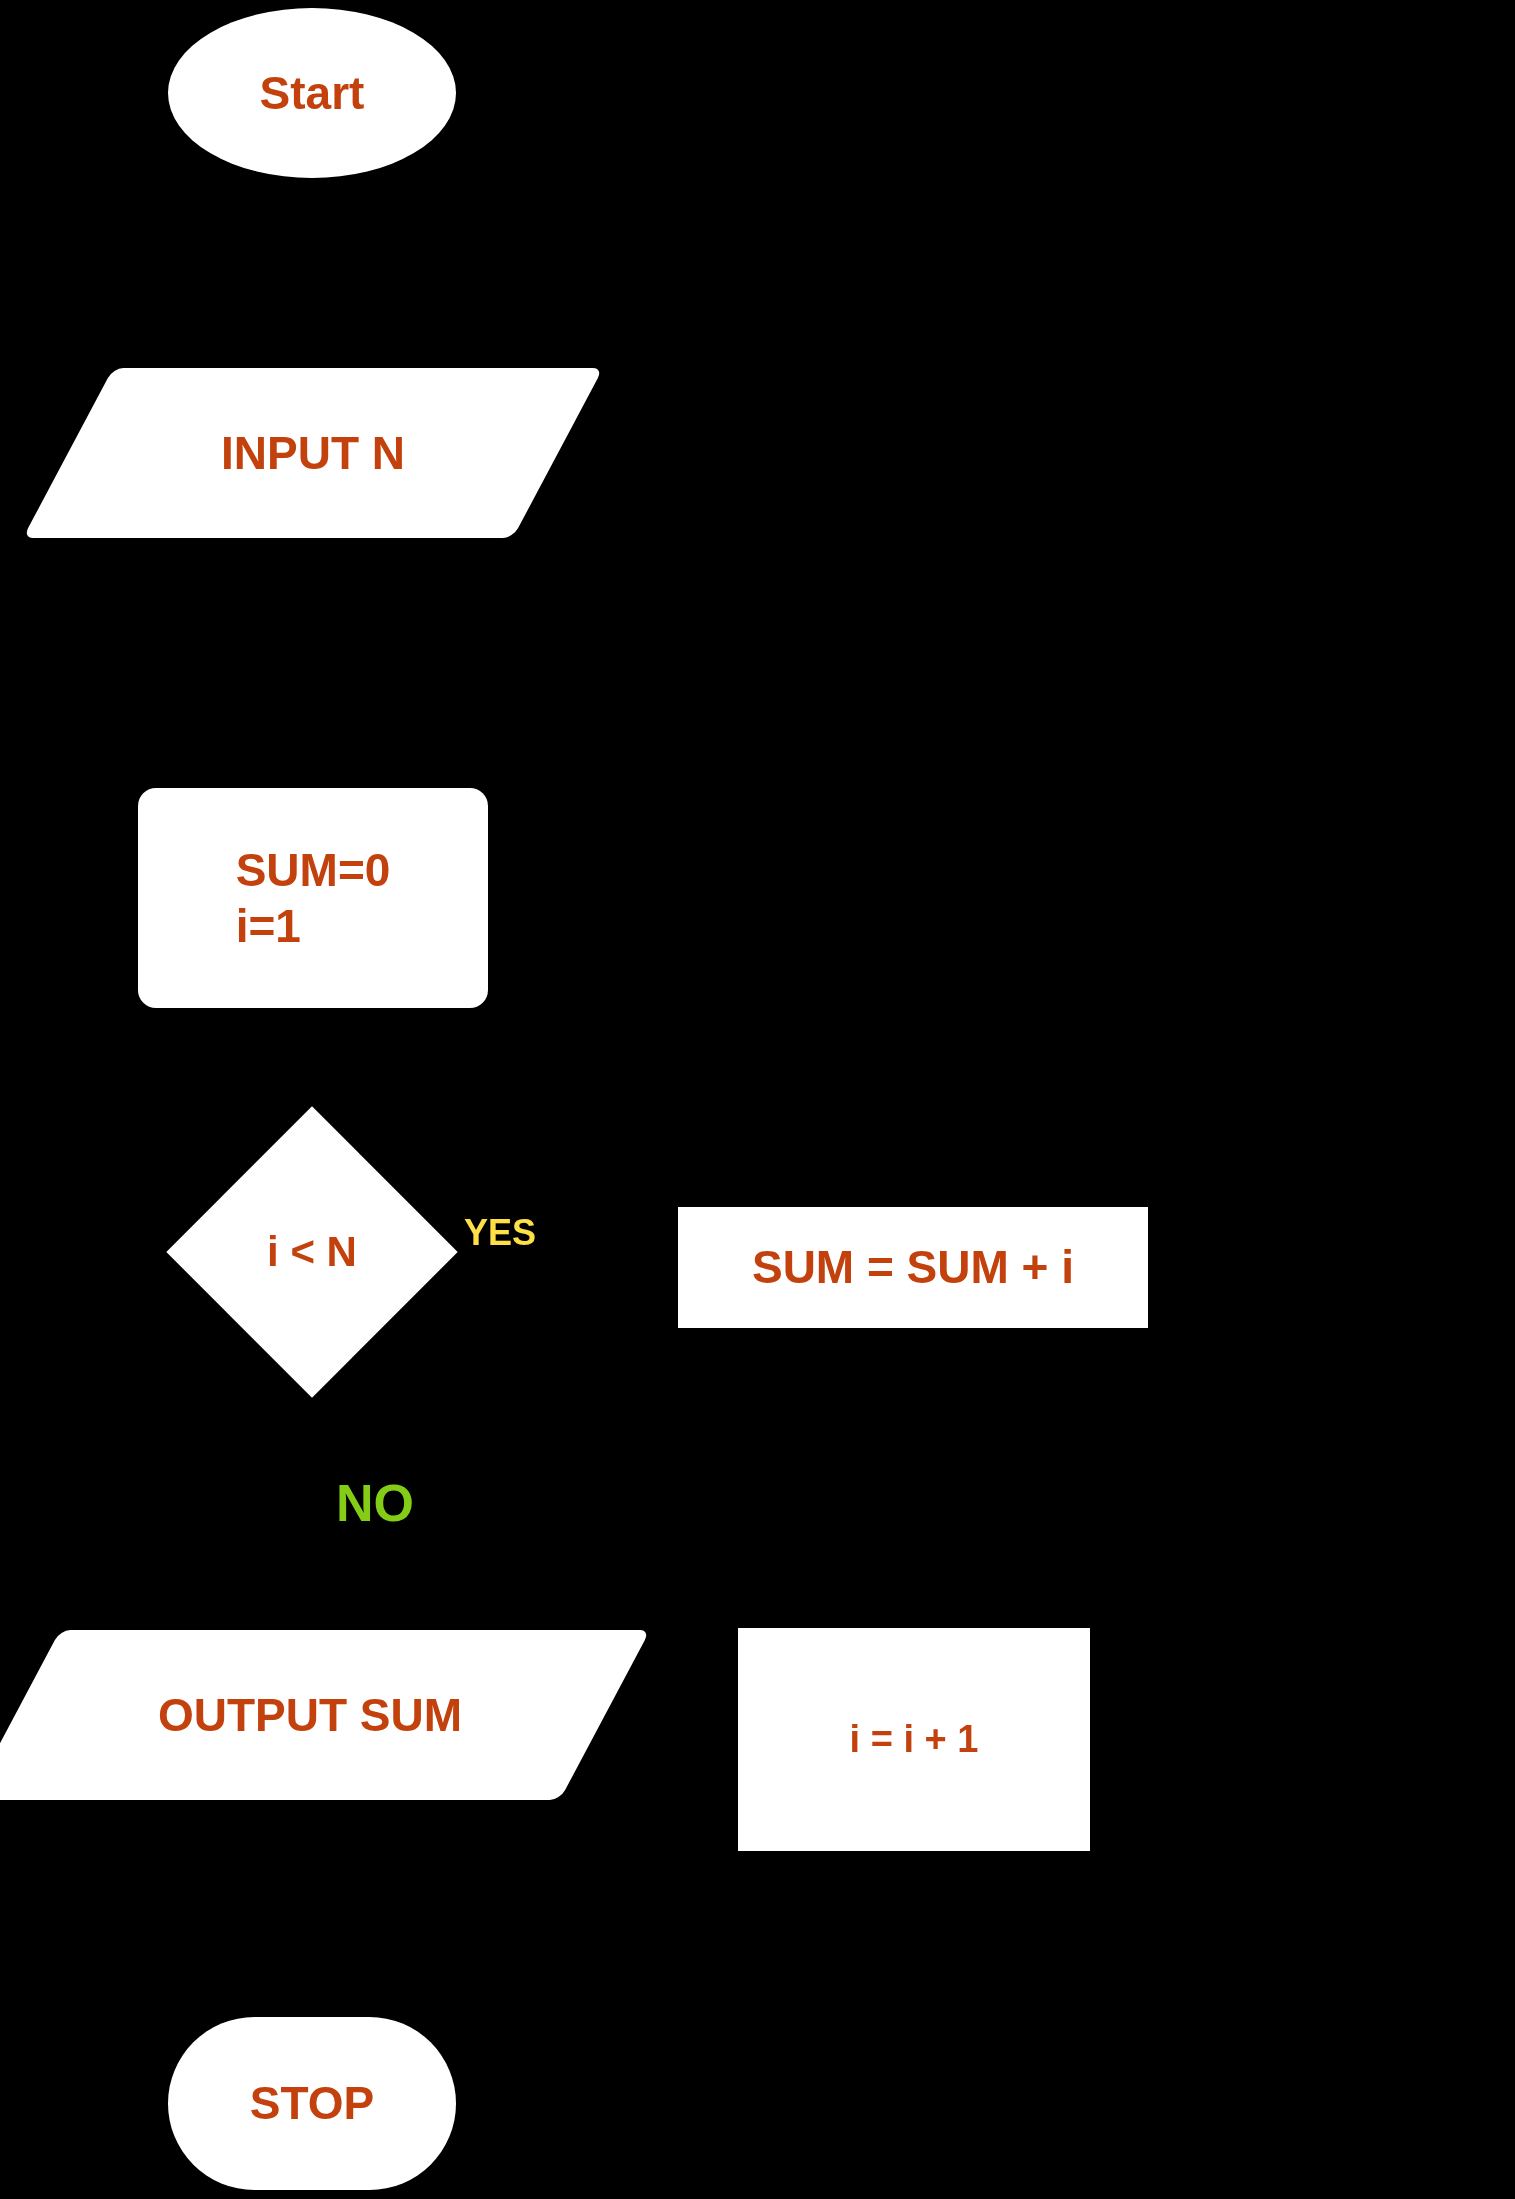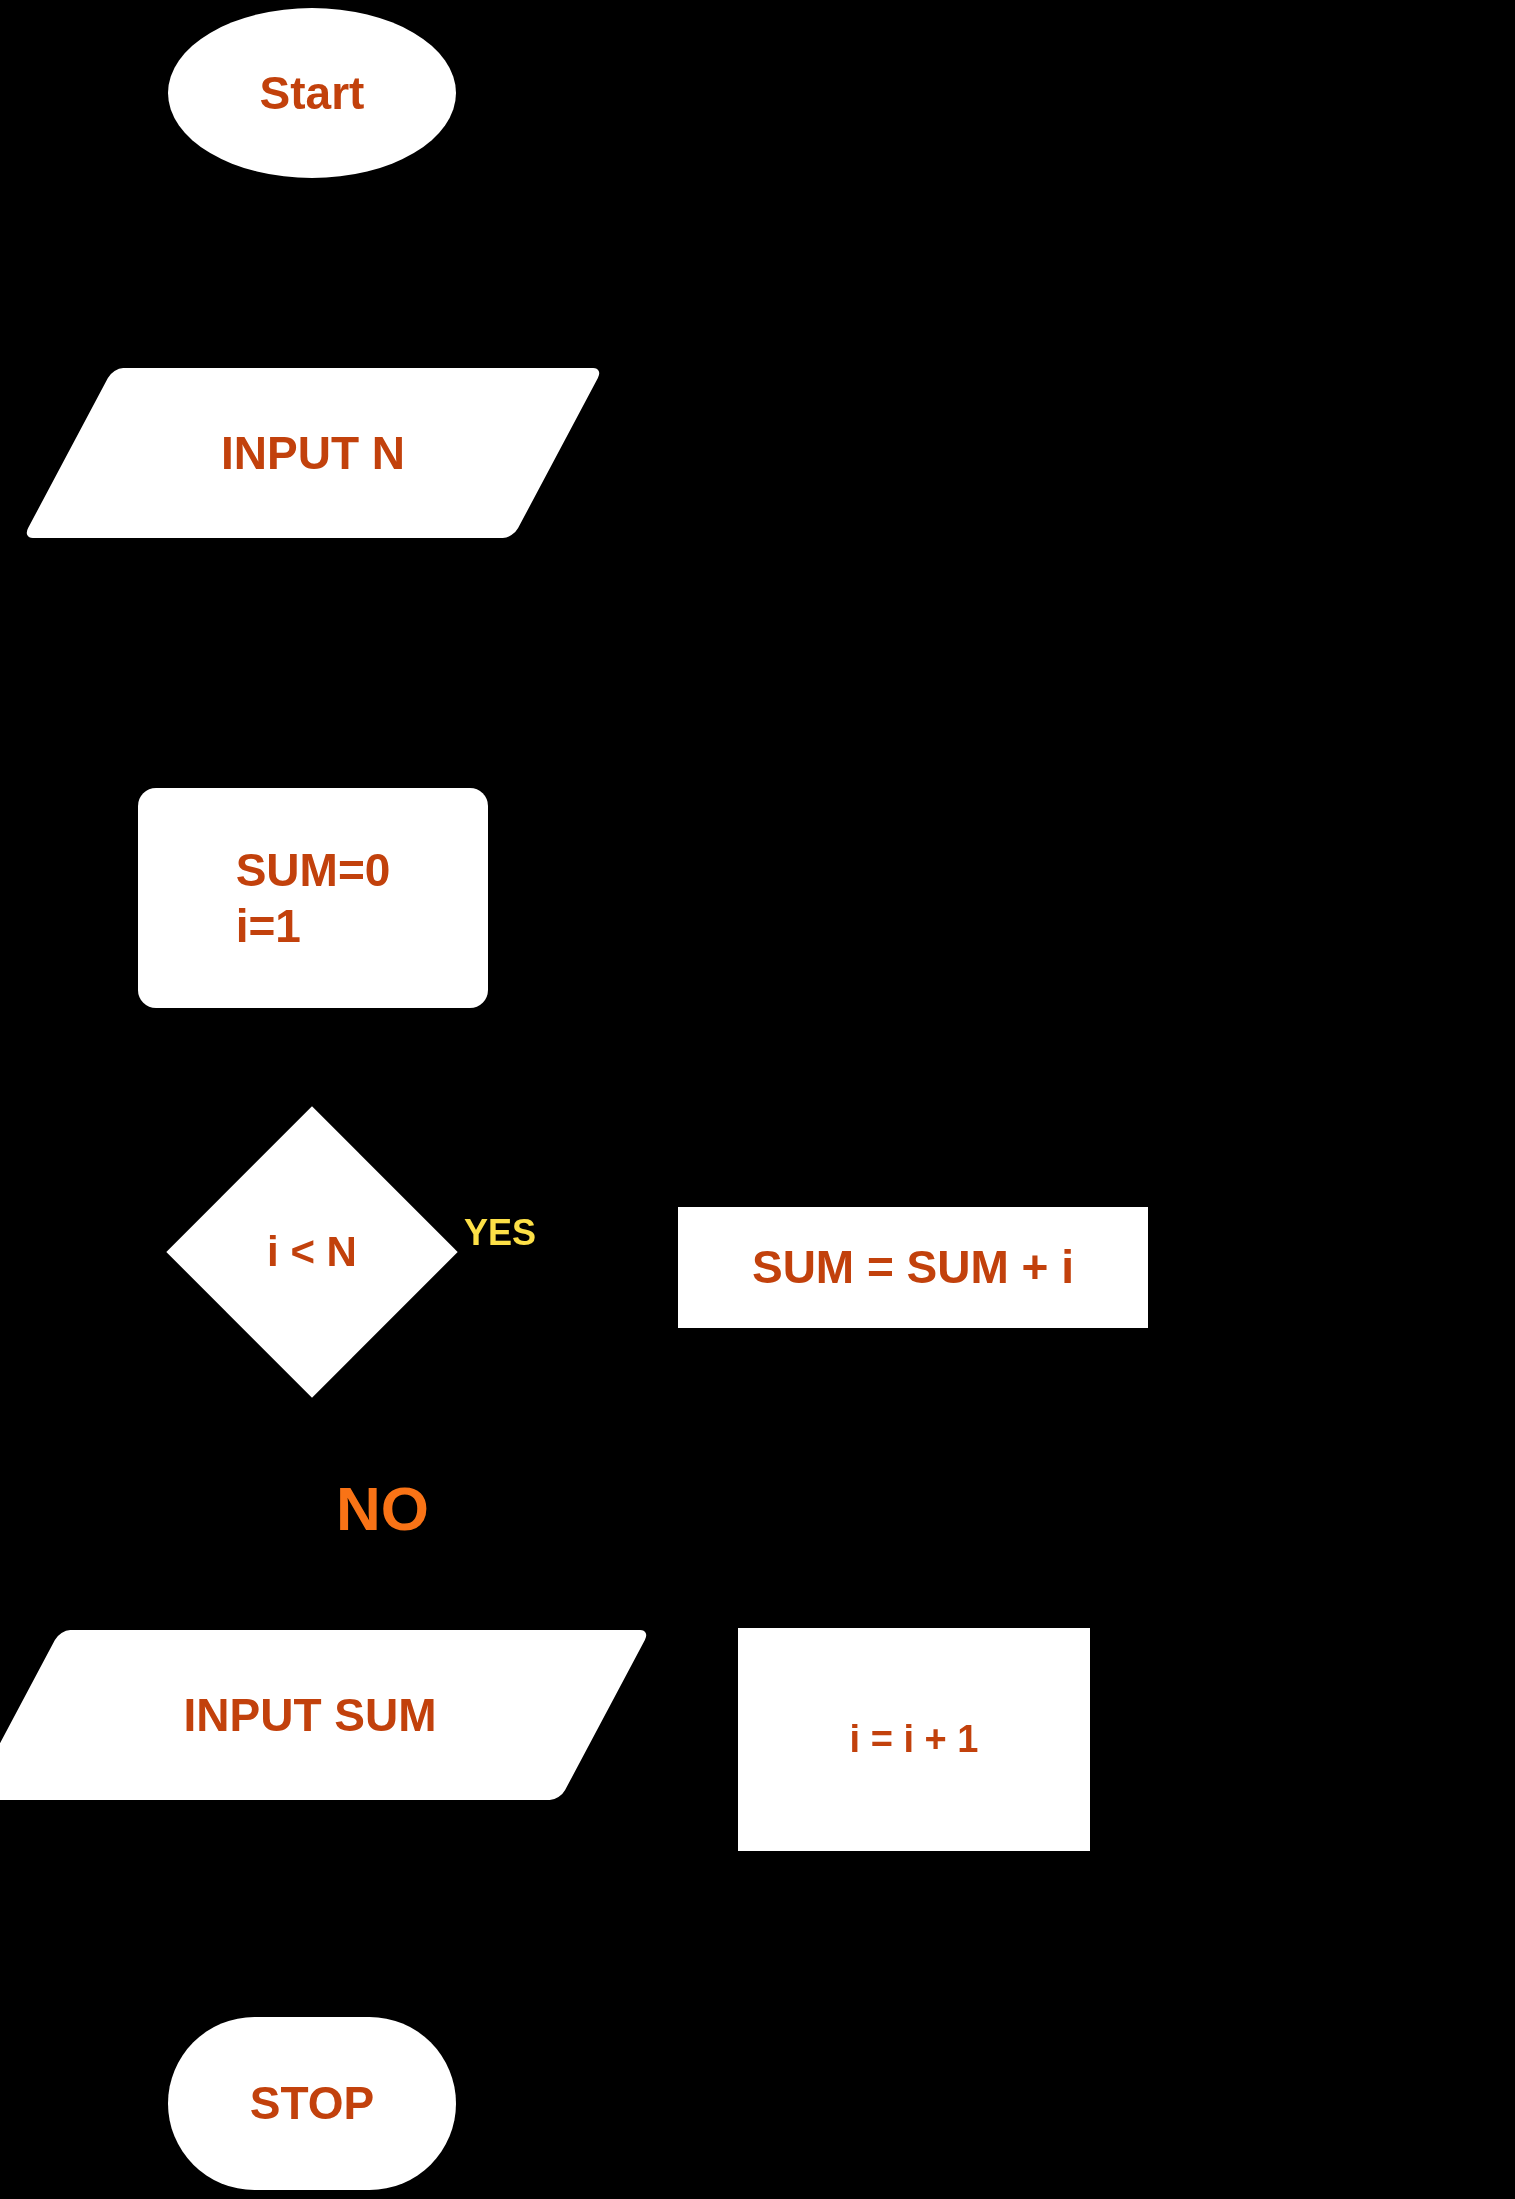--- a/index.html
+++ b/index.html
@@ -126,29 +126,29 @@
 i=1</span>
   </div>
 
   <div class="node shape-diamond" style="left:209px; top:1149px; width:206px; height:206px; font-size:42px;">
     <span class="diamond-fill"></span>
     <span class="node-label">i &lt; N</span>
   </div>
 
   <div class="edge-label" style="left:464px; top:1212px; font-size:36px; color:#fde047;">YES</div>
 
-  <div class="edge-label" style="left:336px; top:1473px; font-size:62px; color:#f97316;">NO</div>
+  <div class="edge-label" style="left:336px; top:1473px; font-size:52px; color:#84cc16;">NO</div>
 
   <div class="node shape-rect" style="left:678px; top:1207px; width:470px; height:121px; font-size:46px;">
     <span class="node-label">SUM = SUM + i</span>
   </div>
 
   <div class="node shape-parallelogram" style="left:15px; top:1630px; width:590px; height:170px; font-size:46px;">
     <span class="para-fill"></span>
-    <span class="node-label">INPUT SUM</span>
+    <span class="node-label">OUTPUT SUM</span>
   </div>
 
   <div class="node shape-rect" style="left:738px; top:1628px; width:352px; height:223px; font-size:38px;">
     <span class="node-label">i = i + 1</span>
   </div>
 
   <div class="node shape-stadium" style="left:168px; top:2017px; width:288px; height:173px; font-size:46px;">
     <span class="node-label">STOP</span>
   </div>
 

